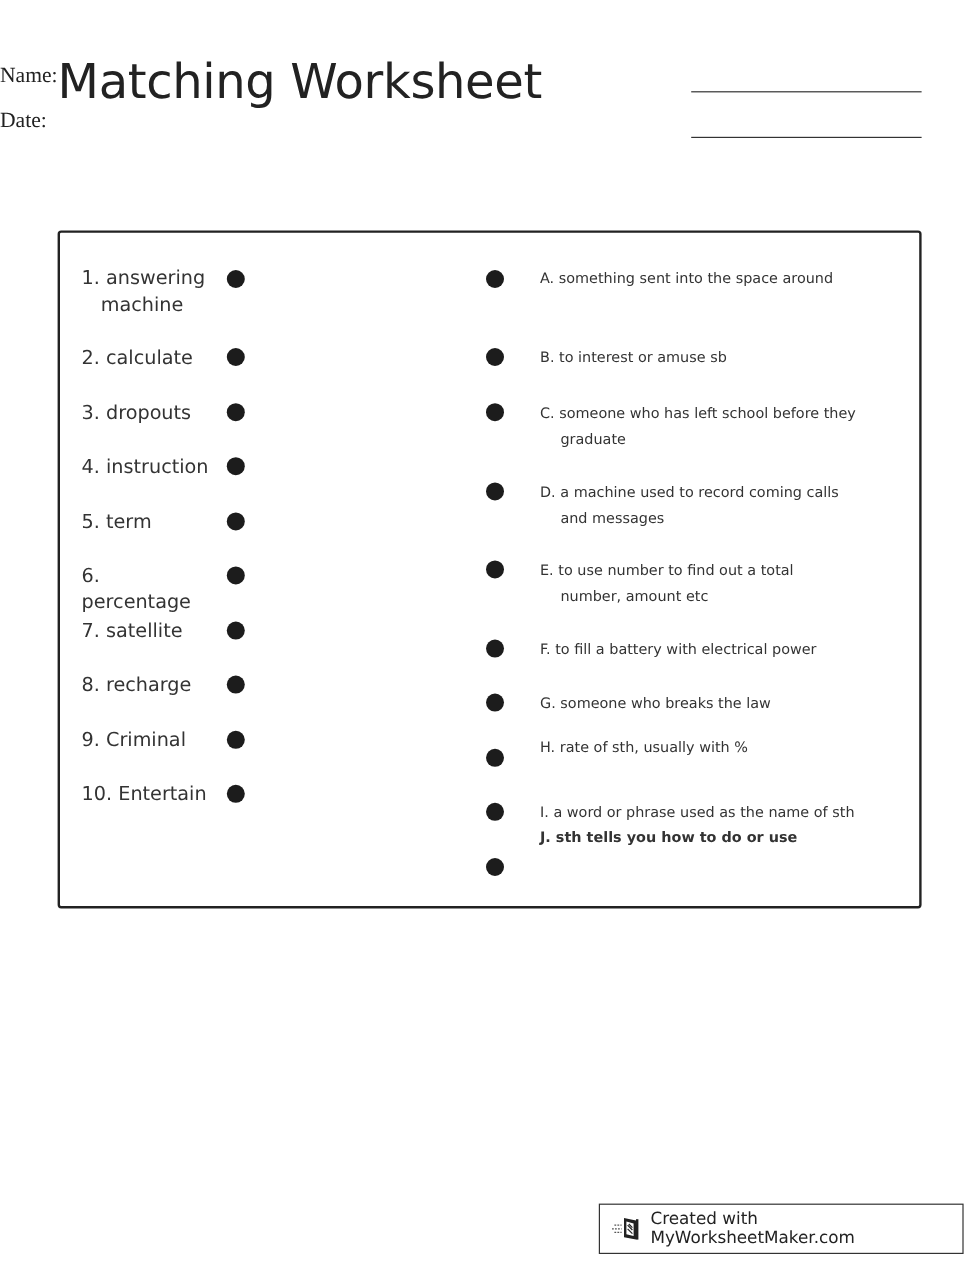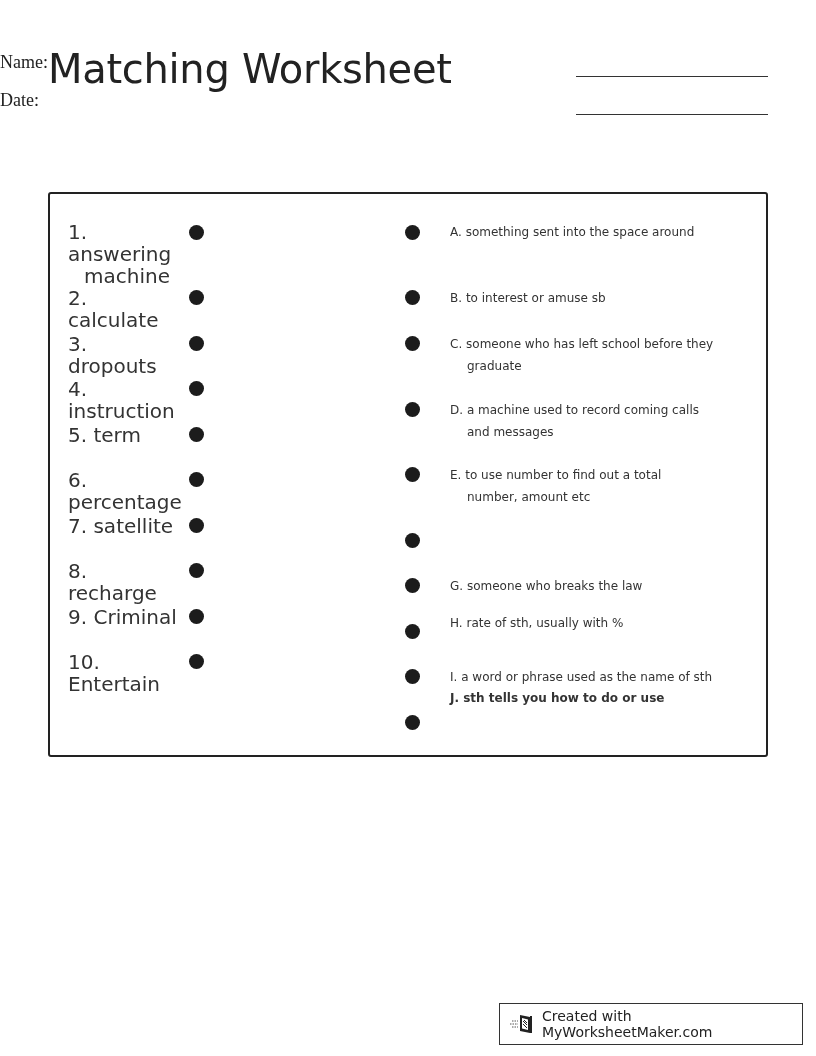--- a/index.html
+++ b/index.html
@@ -52,21 +52,21 @@
       top: 192px;
       width: 716px;
       height: 561px;
       border: 2px solid #222;
       border-radius: 3px;
       box-sizing: content-box;
     }
     .term {
       position: absolute;
       left: 18px;
-      font-size: 20px;
+      font-size: 16px;
       line-height: 22px;
       color: #333;
       width: 110px;
     }
     .term .cont { padding-left: 16px; }
     .dot {
       position: absolute;
       width: 15px;
       height: 15px;
       border-radius: 50%;
@@ -198,20 +198,24 @@
   </div>
   <div class="def" style="top:205px;">
     <span>D.</span>
     <span>a machine used to record coming calls</span>
     <div class="cont">and messages</div>
   </div>
   <div class="def" style="top:270px;">
     <span>E.</span>
     <span>to use number to find out a total</span>
     <div class="cont">number, amount etc</div>
+  </div>
+  <div class="def" style="top:336px;">
+    <span>F.</span>
+    <span>to fill a battery with electrical power</span>
   </div>
   <div class="def" style="top:381px;">
     <span>G.</span>
     <span>someone who breaks the law</span>
   </div>
   <div class="def" style="top:418px;">
     <span>H.</span>
     <span>rate of sth, usually with %</span>
   </div>
   <div class="def" style="top:472px;">

